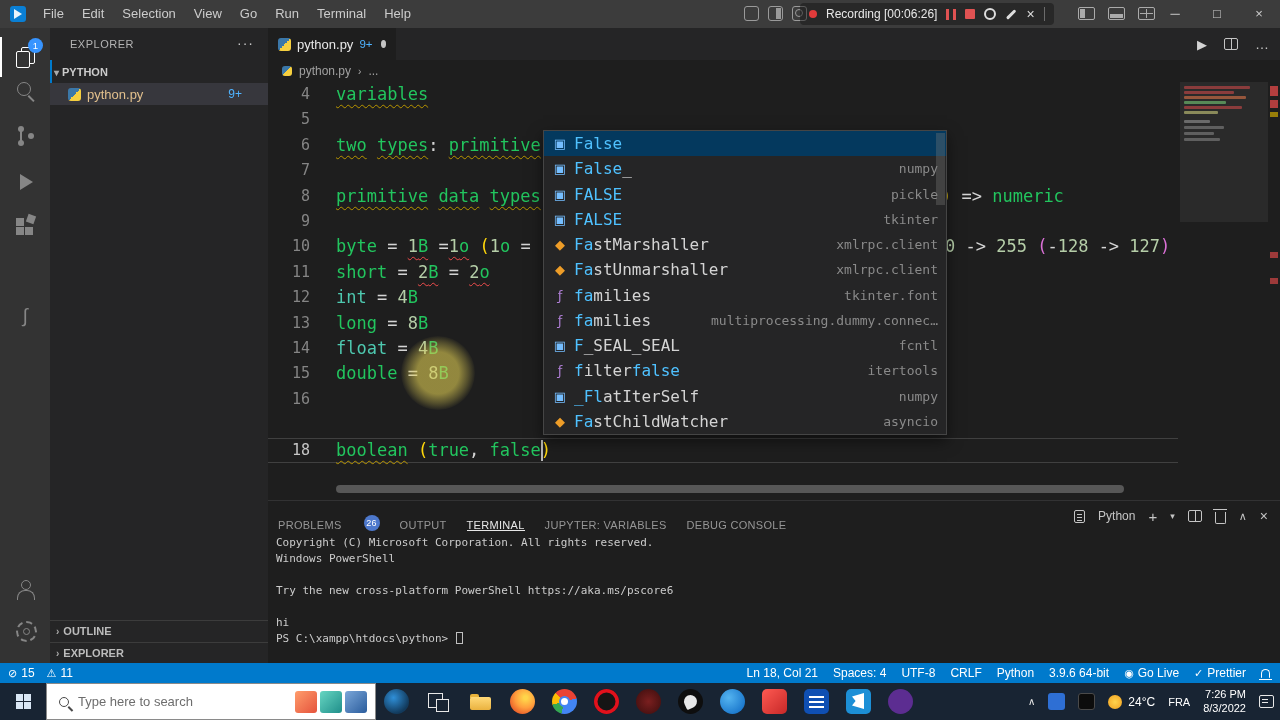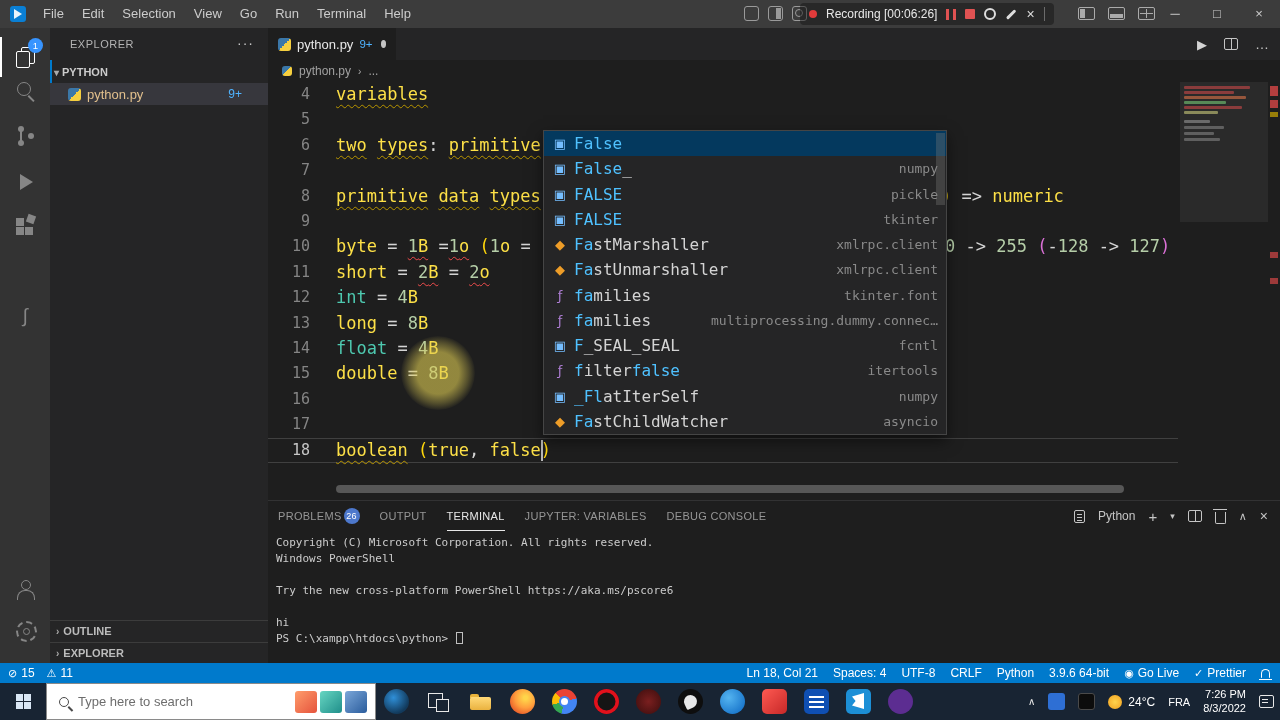--- a/index.html
+++ b/index.html
@@ -87,21 +87,21 @@
 
   #codearea{position:absolute;left:0;top:54px;right:0;height:418px;overflow:hidden}
   #code{position:absolute;inset:0;z-index:1}
   .code-line{position:absolute;left:0;right:100px;height:26px;font-family:"DejaVu Sans Mono",monospace;font-size:17px;line-height:25.4px;white-space:pre}
   .ln{position:absolute;left:0;width:42px;text-align:right;color:#858585;font-size:15px}
   .lc{position:absolute;left:68px;right:0;top:0;bottom:0}
   .frag{position:absolute;top:0;white-space:pre}
   .cursor{position:absolute;top:2px;width:2px;height:21px;background:#b8b8b8;z-index:4}
   .current .ln{color:#c6c6c6}
   .current::before{content:"";position:absolute;left:0;width:910px;top:0;bottom:1px;border-top:1px solid #404040;border-bottom:1px solid #404040}
-  .tk-v{color:#fde047}.tk-t{color:#4ec9b0}.tk-n{color:#b5cea8}.tk-p{color:#d4d4d4}.tk-b{color:#ffd70b}.tk-k{color:#da70d6}
+  .tk-v{color:#22c55e}.tk-t{color:#4ec9b0}.tk-n{color:#b5cea8}.tk-p{color:#d4d4d4}.tk-b{color:#ffd70b}.tk-k{color:#da70d6}
   .u-w{text-decoration:underline wavy #b89500 1px;text-underline-offset:4px}
   .u-e{text-decoration:underline wavy #f14c4c 1px;text-underline-offset:4px}
   .halo{position:absolute;left:133px;top:254px;width:74px;height:74px;border-radius:50%;z-index:2;pointer-events:none;background:radial-gradient(circle,rgba(224,206,84,.6) 0 40%,rgba(224,206,84,.28) 58%,rgba(224,206,84,0) 72%)}
   #hthumb{position:absolute;left:68px;top:403px;width:788px;height:8px;background:#575757;border-radius:4px;z-index:3}
   #minimap{position:absolute;left:912px;top:0;width:88px;height:100%}
   #minimap::before{content:"";position:absolute;left:0;right:0;top:0;height:140px;background:rgba(121,121,121,.13)}
   .mm-mark{position:absolute;height:3px;border-radius:1px;display:block}
   #ruler{position:absolute;left:1000px;top:0;width:12px;height:100%}
   .rl-mark{position:absolute;left:2px;width:8px;display:block}
 
@@ -110,21 +110,21 @@
   #suggest::after{content:"";position:absolute;right:1px;top:2px;width:9px;height:72px;background:rgba(121,121,121,.35)}
   .sg-row{display:flex;align-items:center;height:25.25px;padding:0 8px 0 6px;font-family:"DejaVu Sans Mono",monospace;font-size:16px;color:#d4d4d4;white-space:nowrap}
   .sg-row.sel{background:#04395e}
   .sg-icon{width:20px;flex:none;text-align:center;font-family:"DejaVu Sans",sans-serif;font-size:13px;margin-right:4px}
   .sg-hl{color:#4fc1ff}
   .sg-module{margin-left:auto;color:#8a8a8a;font-size:13px;padding-left:12px;overflow:hidden}
 
   
   #panel{position:absolute;left:0;top:472px;right:0;height:163px;background:#1e1e1e;border-top:1px solid #323233}
   #ptabs{position:absolute;left:10px;top:0;height:30px;display:flex;gap:20px;align-items:center;font-size:11px;letter-spacing:.3px;color:#969696}
-  .ptab{display:flex;align-items:center;gap:2px;height:30px}
+  .ptab{display:flex;align-items:flex-end;gap:22px;height:30px}
   .ptab.active{color:#e7e7e7;box-shadow:inset 0 -1px 0 #e7e7e7}
   .ptab-badge{background:#4d78cc;color:#fff;border-radius:50%;width:16px;height:16px;line-height:16px;font-size:9px;text-align:center}
   #pactions{position:absolute;right:12px;top:0;height:30px;display:flex;align-items:center;gap:13px;color:#c5c5c5;font-size:12px}
   .ic-note{width:11px;height:13px;border:1.2px solid #c5c5c5;border-radius:2px;position:relative}
   .ic-note::after{content:"";position:absolute;left:2px;right:2px;top:3px;height:1.2px;background:#c5c5c5;box-shadow:0 3px 0 #c5c5c5,0 6px 0 #c5c5c5}
   .p-plus{font-size:15px}
   .p-caret{font-size:9px}
   .p-split{width:14px;height:12px;border:1.4px solid #c5c5c5;border-radius:2px;position:relative}
   .p-split::after{content:"";position:absolute;top:0;bottom:0;left:50%;width:1.4px;background:#c5c5c5}
   .p-trash{width:11px;height:12px;border:1.4px solid #c5c5c5;border-top:none;border-radius:0 0 2px 2px;position:relative;margin-top:3px}
@@ -318,21 +318,20 @@
           <div class="code-line" style="top: 76.2px;"><span class="ln">7</span><span class="lc"></span></div>
           <div class="code-line" style="top: 101.6px;"><span class="ln">8</span><span class="lc"><span class="tk-v u-w">primitive</span><span class="tk-p"> </span><span class="tk-v u-w">data</span><span class="tk-p"> </span><span class="tk-v u-w">types</span><span class="frag" style="left: 605px;"><span class="tk-b">)</span><span class="tk-p"> =&gt; </span><span class="tk-v">numeric</span></span></span></div>
           <div class="code-line" style="top: 127px;"><span class="ln">9</span><span class="lc"></span></div>
           <div class="code-line" style="top: 152.4px;"><span class="ln">10</span><span class="lc"><span class="tk-v">byte</span><span class="tk-p"> = </span><span class="tk-n u-e">1</span><span class="tk-v u-e">B</span><span class="tk-p"> =</span><span class="tk-n u-e">1</span><span class="tk-v u-e">o</span><span class="tk-p"> </span><span class="tk-b">(</span><span class="tk-n">1</span><span class="tk-v">o</span><span class="tk-p"> = </span><span class="frag" style="left: 609px;"><span class="tk-n">0</span><span class="tk-p"> -&gt; </span><span class="tk-n">255</span><span class="tk-p"> </span><span class="tk-k">(</span><span class="tk-p">-</span><span class="tk-n">128</span><span class="tk-p"> -&gt; </span><span class="tk-n">127</span><span class="tk-k">)</span></span></span></div>
           <div class="code-line" style="top: 177.8px;"><span class="ln">11</span><span class="lc"><span class="tk-v">short</span><span class="tk-p"> = </span><span class="tk-n u-e">2</span><span class="tk-v u-e">B</span><span class="tk-p"> = </span><span class="tk-n u-e">2</span><span class="tk-v u-e">o</span></span></div>
           <div class="code-line" style="top: 203.2px;"><span class="ln">12</span><span class="lc"><span class="tk-t">int</span><span class="tk-p"> = </span><span class="tk-n">4</span><span class="tk-v">B</span></span></div>
           <div class="code-line" style="top: 228.6px;"><span class="ln">13</span><span class="lc"><span class="tk-v">long</span><span class="tk-p"> = </span><span class="tk-n">8</span><span class="tk-v">B</span></span></div>
           <div class="code-line" style="top: 254px;"><span class="ln">14</span><span class="lc"><span class="tk-t">float</span><span class="tk-p"> = </span><span class="tk-n">4</span><span class="tk-v">B</span></span></div>
           <div class="code-line" style="top: 279.4px;"><span class="ln">15</span><span class="lc"><span class="tk-v">double</span><span class="tk-p"> = </span><span class="tk-n">8</span><span class="tk-v">B</span></span></div>
           <div class="code-line" style="top: 304.8px;"><span class="ln">16</span><span class="lc"></span></div>
-          <div class="code-line" style="top: 330.2px;"><span class="ln">17</span><span class="lc"></span></div>
           <div class="code-line current" style="top: 355.6px;"><span class="ln">18</span><span class="lc"><span class="tk-v u-w">boolean</span><span class="tk-p"> </span><span class="tk-b">(</span><span class="tk-v">true</span><span class="tk-p">, </span><span class="tk-v">false</span><span class="tk-b">)</span><span class="cursor" style="left: 205px;"></span></span></div>
         </div>
       <div id="hthumb"></div>
       <div id="minimap">
         <i class="mm-mark" style="left:4px;top:4px;width:66px;background:#8a3c3c"></i>
         <i class="mm-mark" style="left:4px;top:9px;width:50px;background:#8a3c3c"></i>
         <i class="mm-mark" style="left:4px;top:14px;width:62px;background:#96563c"></i>
         <i class="mm-mark" style="left:4px;top:19px;width:42px;background:#578a57"></i>
         <i class="mm-mark" style="left:4px;top:24px;width:58px;background:#8a3c3c"></i>
         <i class="mm-mark" style="left:4px;top:29px;width:34px;background:#8a8a5a"></i>

